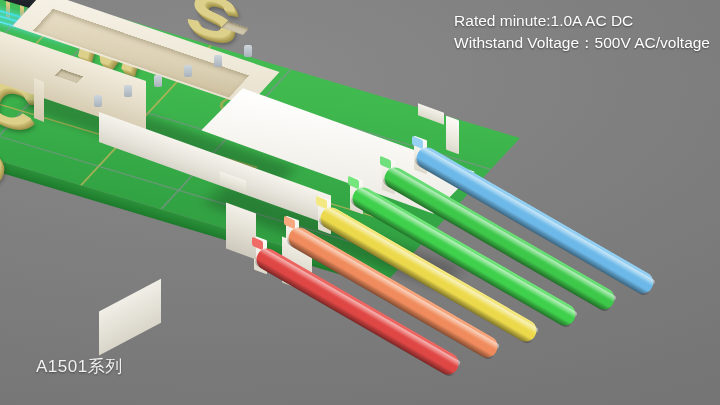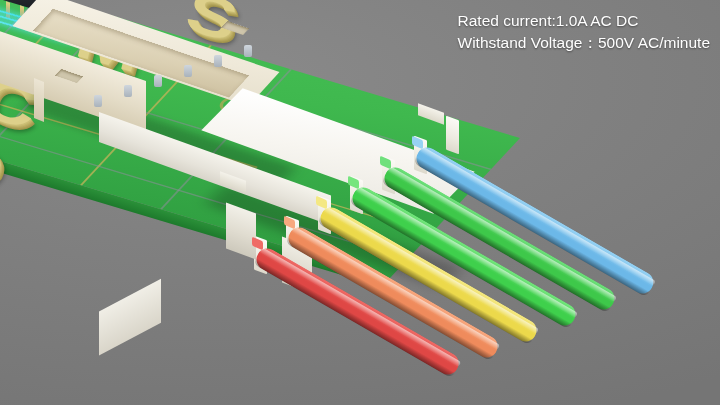--- a/index.html
+++ b/index.html
@@ -330,18 +330,19 @@
     <div class="hs-rib" style="left:224px; top:6px;"></div>
 
     <div class="hs-tab" style="left:-2px;  top:64px; width:26px; height:12px;"></div>
     <div class="hs-tab" style="left:196px; top:-4px; width:26px; height:12px;"></div>
 
     <div class="hs-foot" style="left:4px;  top:96px;"></div>
     <div class="hs-foot" style="left:60px; top:130px;"></div>
   </div>
 
   <div id="spec-block" class="layer">
-    <span class="spec-line">Rated current:1.0A AC DC</span>
-    <span class="spec-line">Withstand Voltage：500V AC/minute</span>
+    <span class="spec-line">Rated minute:1.0A AC DC</span>
+    <span class="spec-line">Withstand Voltage：500V AC/voltage</span>
   </div>
 
+  <div id="series-label" class="layer">A1501系列</div>
 
 </div>
 
 </body></html>

